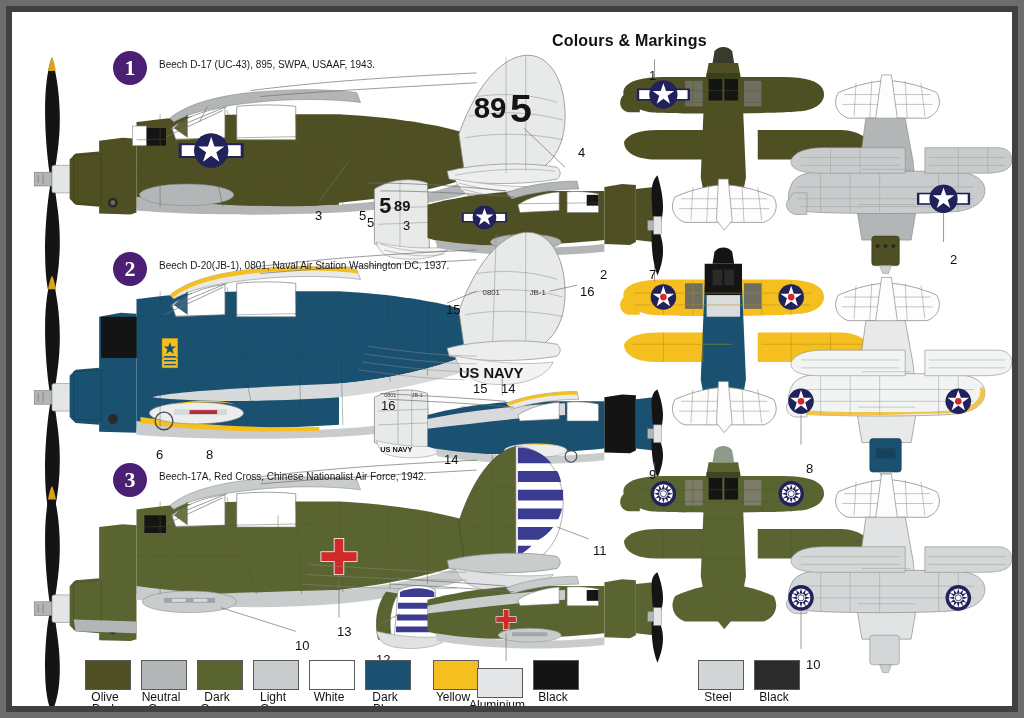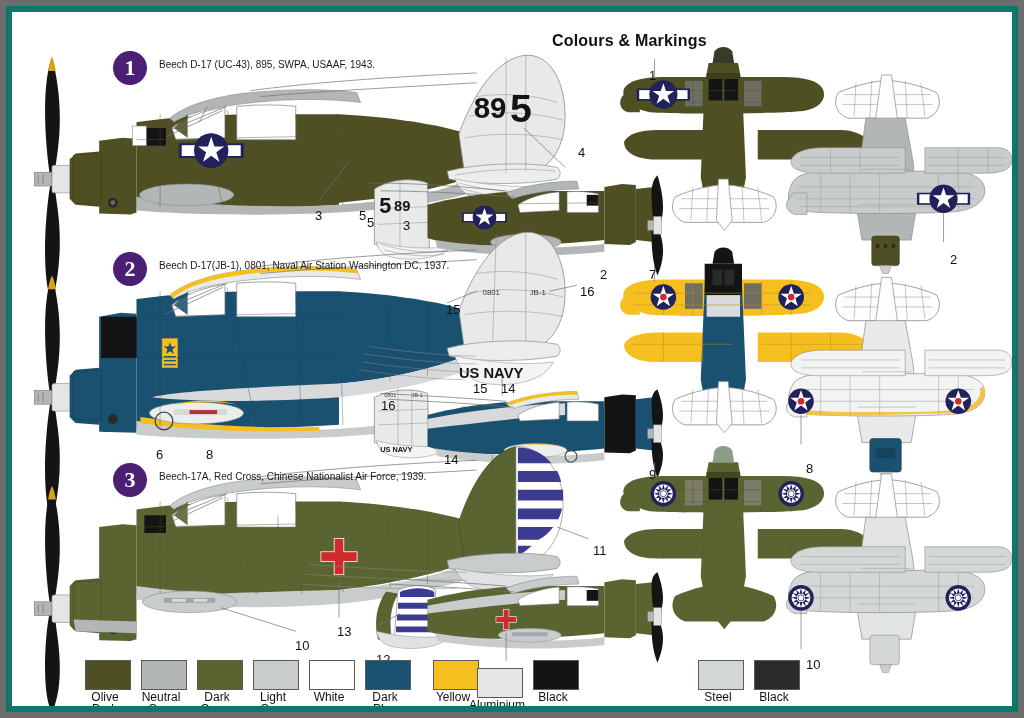--- a/index.html
+++ b/index.html
@@ -3,21 +3,21 @@
 <meta charset="utf-8">
 <title>Colours &amp; Markings</title>
 <style>
   * { box-sizing: border-box; }
   html, body { margin:0; padding:0; background:#6d6d6d; }
   body { font-family:"Liberation Sans", sans-serif; }
 
   #sheet {
     position:relative;
     width:1024px; height:718px;
-    background:#0f766e;
+    background:#404040;
     overflow:hidden;
     border:6px solid #6d6d6d;
   }
   #inner {
     position:absolute; inset:6px;
     background:#ffffff;
     overflow:hidden;
   }
 
   .title {
@@ -797,24 +797,24 @@
 
     <line class="ln" x1="800" y1="410" x2="800" y2="440"></line>
 
     <line class="ln" x1="945" y1="204" x2="945" y2="234"></line>
   </svg>
 
   <div class="badge" style="left:101px; top:39px;">1</div>
   <div class="caption" style="left:147px; top:47px;">Beech D-17 (UC-43), 895, SWPA, USAAF, 1943.</div>
 
   <div class="badge" style="left:101px; top:240px;">2</div>
-  <div class="caption" style="left:147px; top:248px;">Beech D-17(JB-1), 0801, Naval Air Station Washington DC, 1937.</div>
+  <div class="caption" style="left:147px; top:248px;">Beech D-20(JB-1), 0801, Naval Air Station Washington DC, 1937.</div>
 
   <div class="badge" style="left:101px; top:451px;">3</div>
-  <div class="caption" style="left:147px; top:459px;">Beech-17A, Red Cross, Chinese Nationalist Air Force, 1939.</div>
+  <div class="caption" style="left:147px; top:459px;">Beech-17A, Red Cross, Chinese Nationalist Air Force, 1942.</div>
 
   <div class="cn" style="left:637px; top:56px;">1</div>
   <div class="cn" style="left:566px; top:133px;">4</div>
   <div class="cn" style="left:303px; top:196px;">3</div>
   <div class="cn" style="left:347px; top:196px;">5</div>
   <div class="cn" style="left:355px; top:203px;">5</div>
   <div class="cn" style="left:391px; top:206px;">3</div>
   <div class="cn" style="left:588px; top:255px;">2</div>
   <div class="cn" style="left:938px; top:240px;">2</div>
 

